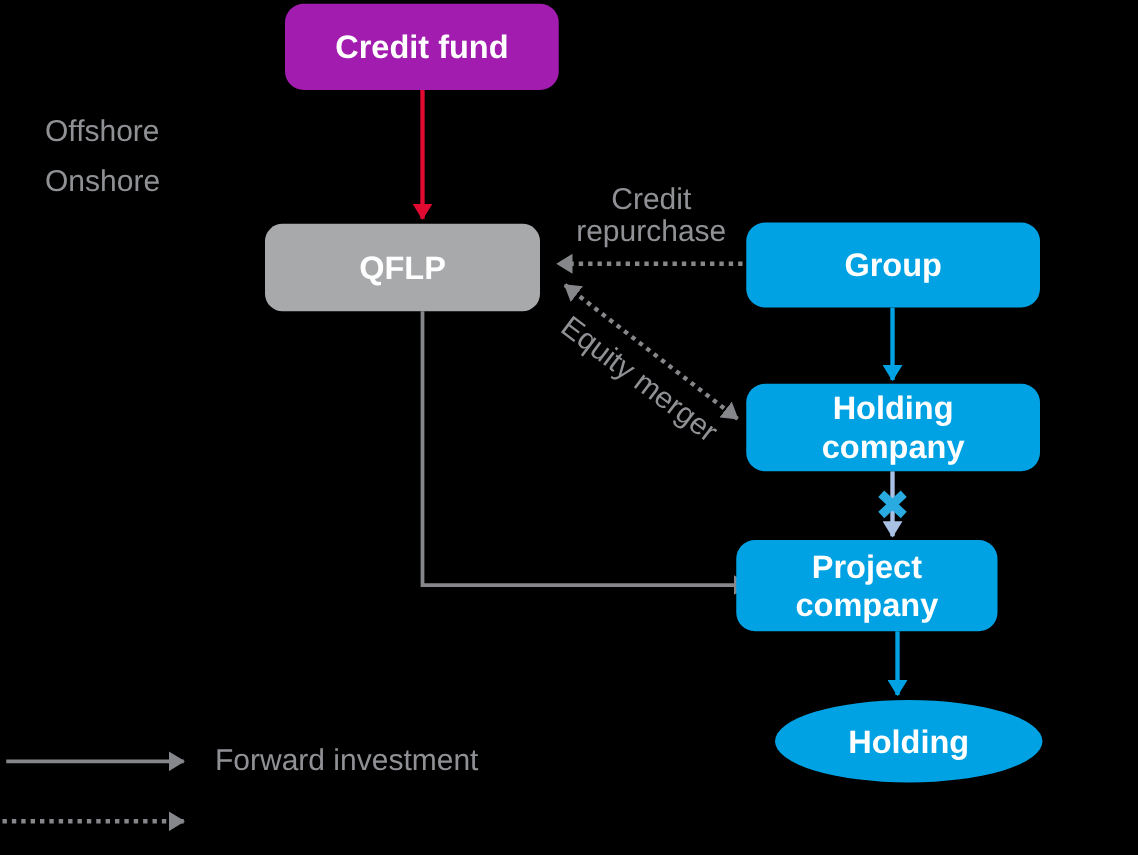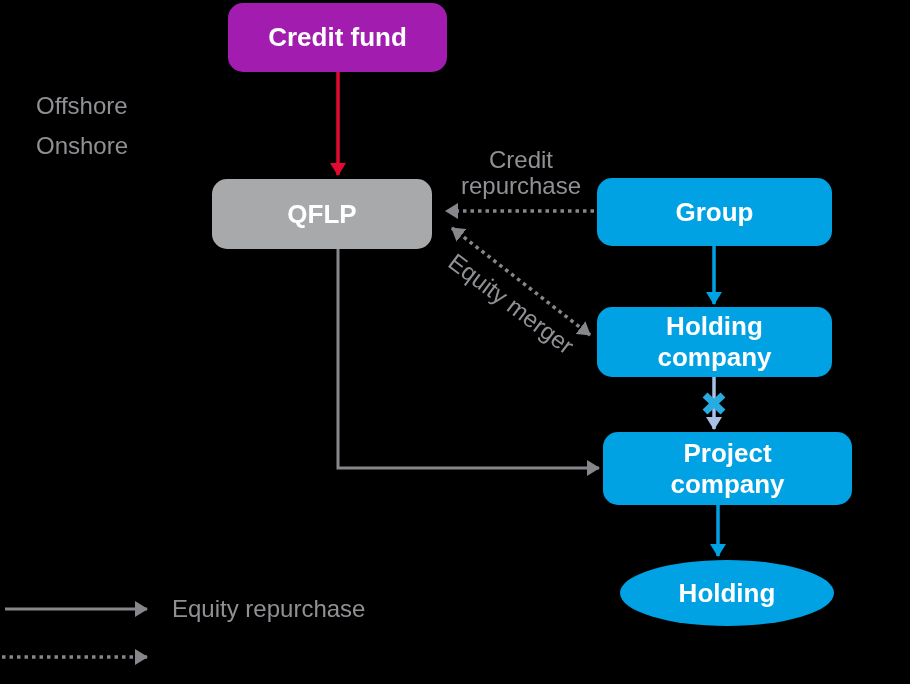--- a/index.html
+++ b/index.html
@@ -20,24 +20,24 @@
     font-size: 26px; line-height: 31px;
     border-radius: 15px;
   }
   .node span { display: block; max-width: 185px; }
   .node.red  { background: #a21caf; }
   .node.gray { background: #A8A9AB; }
   .node.blue { background: #00A2E3; }
   .node.ellipse { border-radius: 50%; }
 
   #node-credit-fund     { left: 228px; top: 3px;   width: 219px; height: 69px; }
-  #node-qflp            { left: 212px; top: 179px; width: 220px; height: 70px; }
+  #node-qflp            { left: 212px; top: 179px; width: 220px; height: 70px; border-radius: 14px; }
   #node-group           { left: 597px; top: 178px; width: 235px; height: 68px; }
   #node-holding         { left: 597px; top: 307px; width: 235px; height: 70px; }
-  #node-project-company { left: 603px; top: 432px; width: 249px; height: 73px; justify-content: center; }
+  #node-project-company { left: 589px; top: 432px; width: 209px; height: 73px; justify-content: center; }
   #node-project         { left: 620px; top: 560px; width: 214px; height: 66px; }
   #node-holding span, #node-project-company span { max-width: 170px; }
 
   .glabel {
     position: absolute;
     color: #8F9194;
     font-size: 24px; line-height: 28px;
     white-space: nowrap;
   }
   #label-offshore { left: 36px; top: 92px; }
@@ -114,15 +114,15 @@
   <div class="node blue ellipse" id="node-project">
     <span>Holding</span>
   </div>
 
   <div class="glabel" id="label-offshore">Offshore</div>
   <div class="glabel" id="label-onshore">Onshore</div>
 
   <div class="glabel" id="label-forward-repurchase">Credit repurchase</div>
   <div class="glabel" id="label-equity-merger">Equity merger</div>
 
-  <div class="glabel" id="label-legend-equity">Equity repurchase</div>
+  <div class="glabel" id="label-legend-equity">Forward investment</div>
 
 </div>
 
 </body></html>

